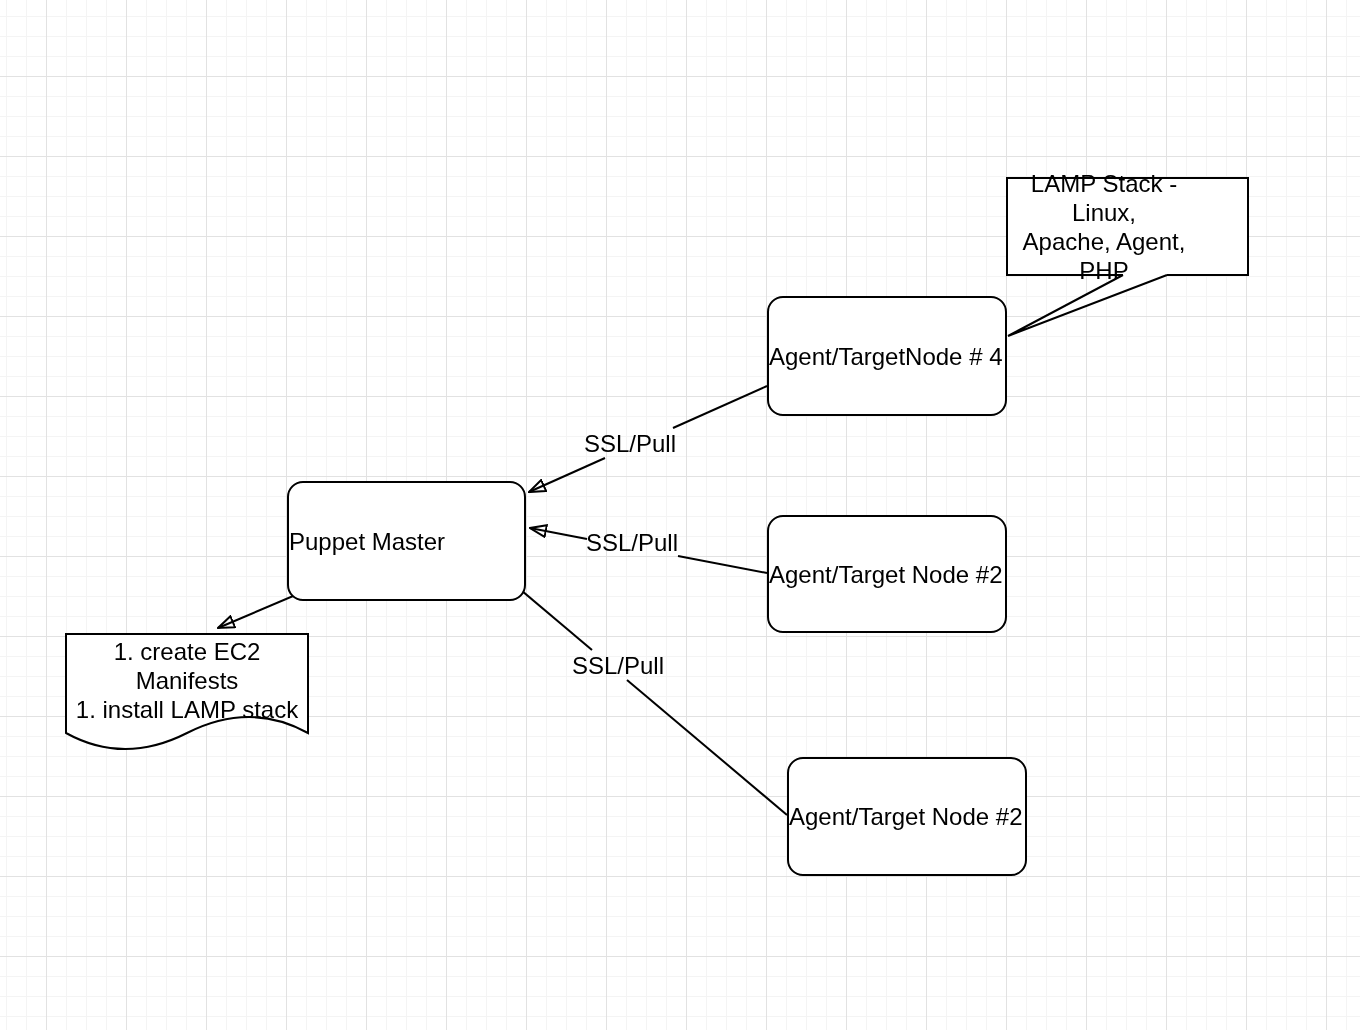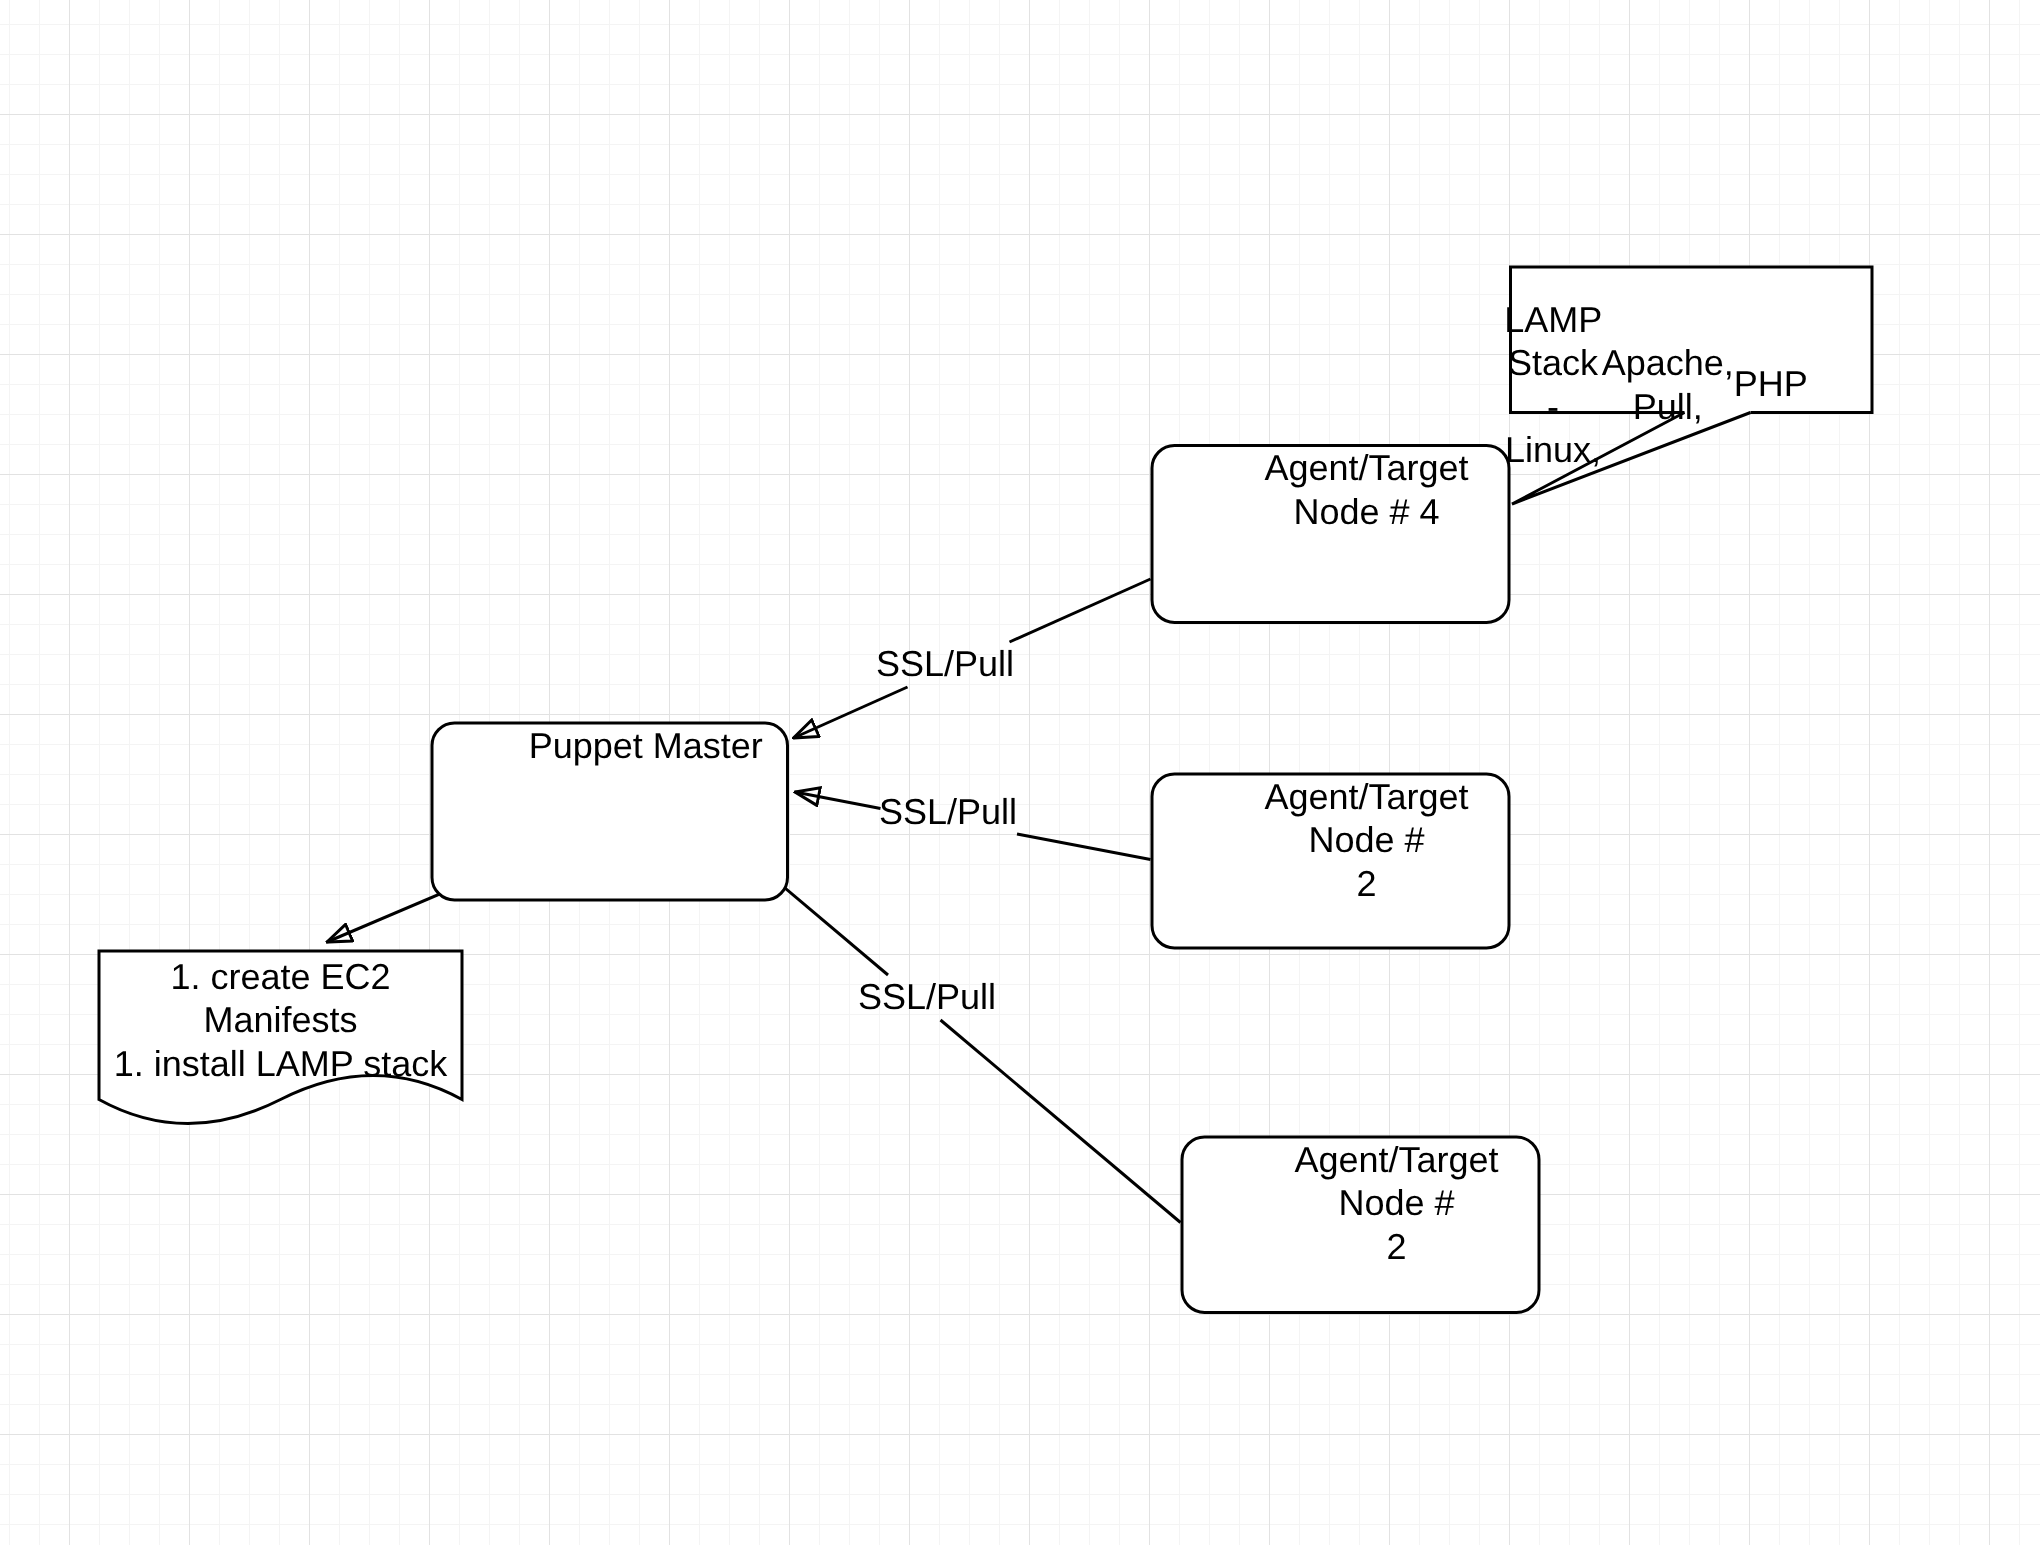--- a/index.html
+++ b/index.html
@@ -42,41 +42,39 @@
     stroke: none;
     fill: #ffffff;
   }
   .node {
     position: absolute;
     box-sizing: border-box;
     background: #ffffff;
     border: 2px solid #000000;
     border-radius: 16px;
     display: flex;
-    flex-direction: column;
+    flex-direction: row;
     align-items: center;
     justify-content: flex-start;
     text-align: center;
     z-index: 2;
-    padding-left: 48px;
   }
   .node span { display: block; }
   .overlay-text {
     position: absolute;
     z-index: 3;
     text-align: center;
   }
   #callout-text {
     left: 1007px; top: 178px;
     width: 194px; height: 97px;
     display: flex;
-    flex-direction: row;
+    flex-direction: column;
     align-items: center;
     justify-content: center;
-    margin-top: 30px;
   }
   #document-text {
     left: 66px; top: 637px;
     width: 242px;
   }
   .edge-label {
     position: absolute;
     z-index: 3;
     transform: translate(-50%, -50%);
     white-space: nowrap;
@@ -133,21 +131,21 @@
     <span>2</span>
   </div>
 
   <div class="node" id="node-agent-3">
     <span>Agent/Target Node #</span>
     <span>2</span>
   </div>
 
   <div class="overlay-text" id="callout-text">
     <span>LAMP Stack - Linux,</span>
-    <span>Apache, Pull,</span>
+    <span>Apache, Agent,</span>
     <span>PHP</span>
   </div>
 
   <div class="overlay-text" id="document-text">
     <span>1. create EC2</span><br>
     <span>Manifests</span><br>
     <span>1. install LAMP stack</span>
   </div>
 
   <div class="edge-label" id="edge-label-1">SSL/Pull</div>

